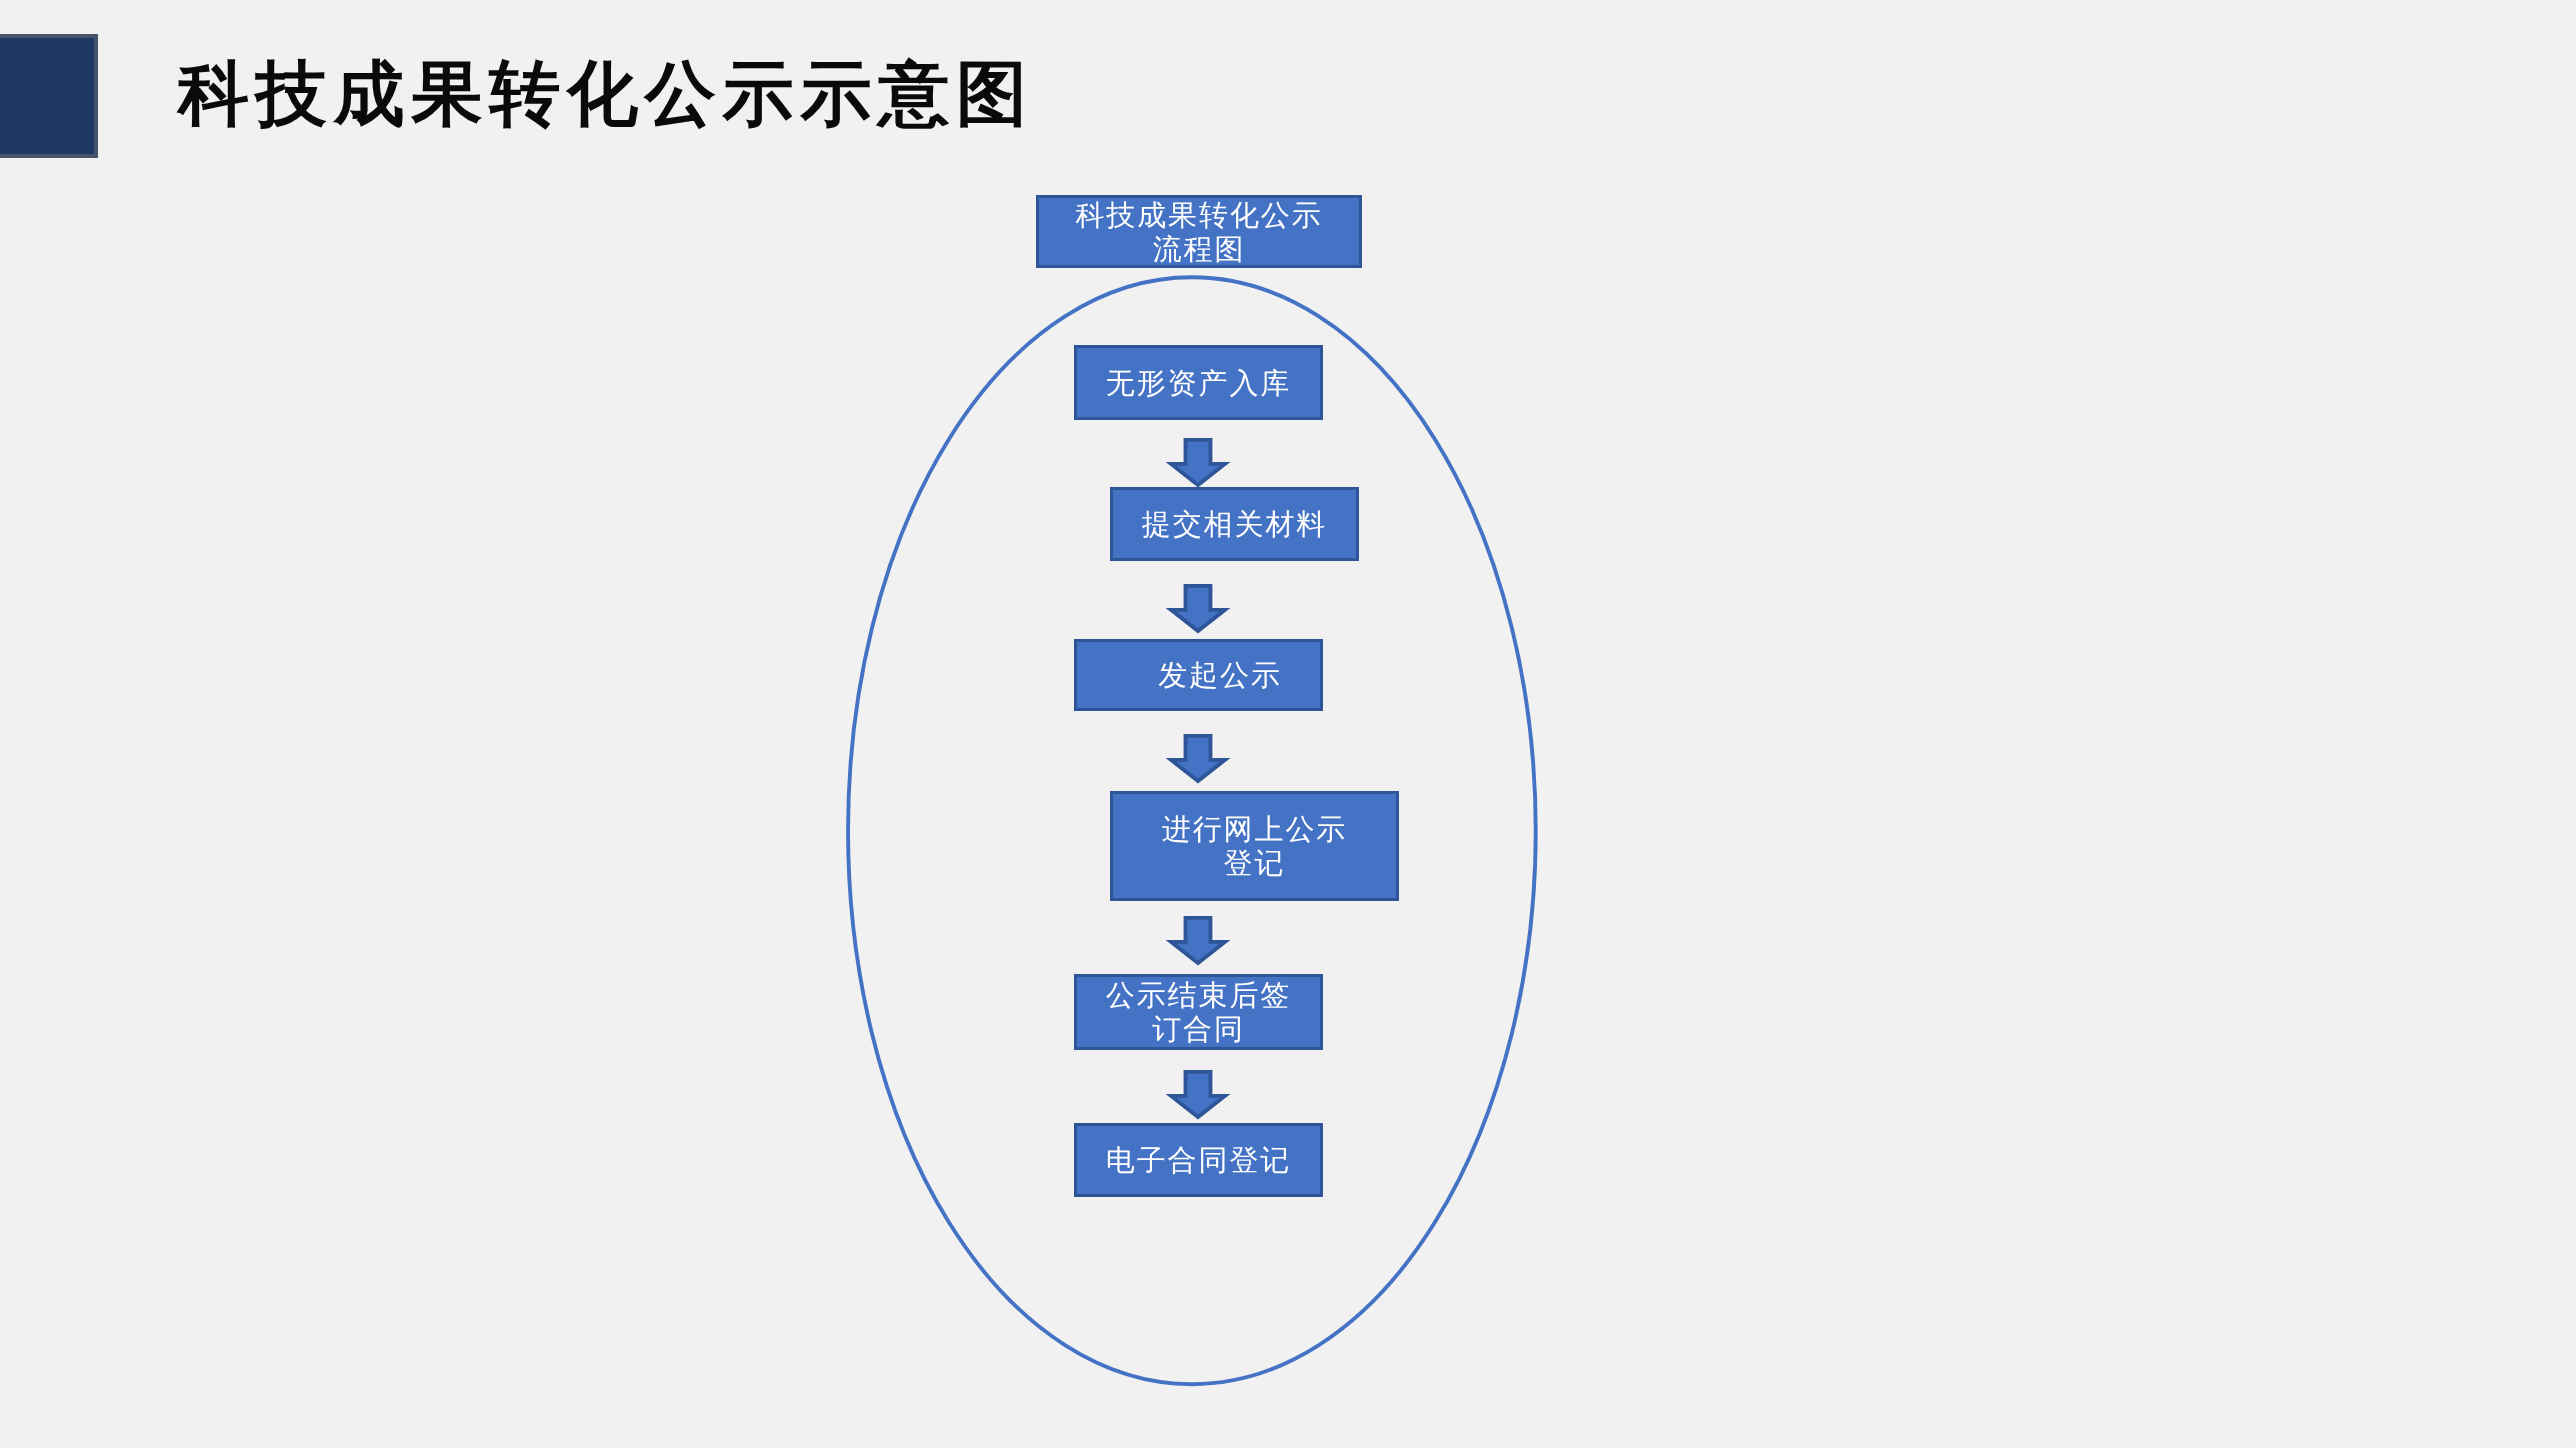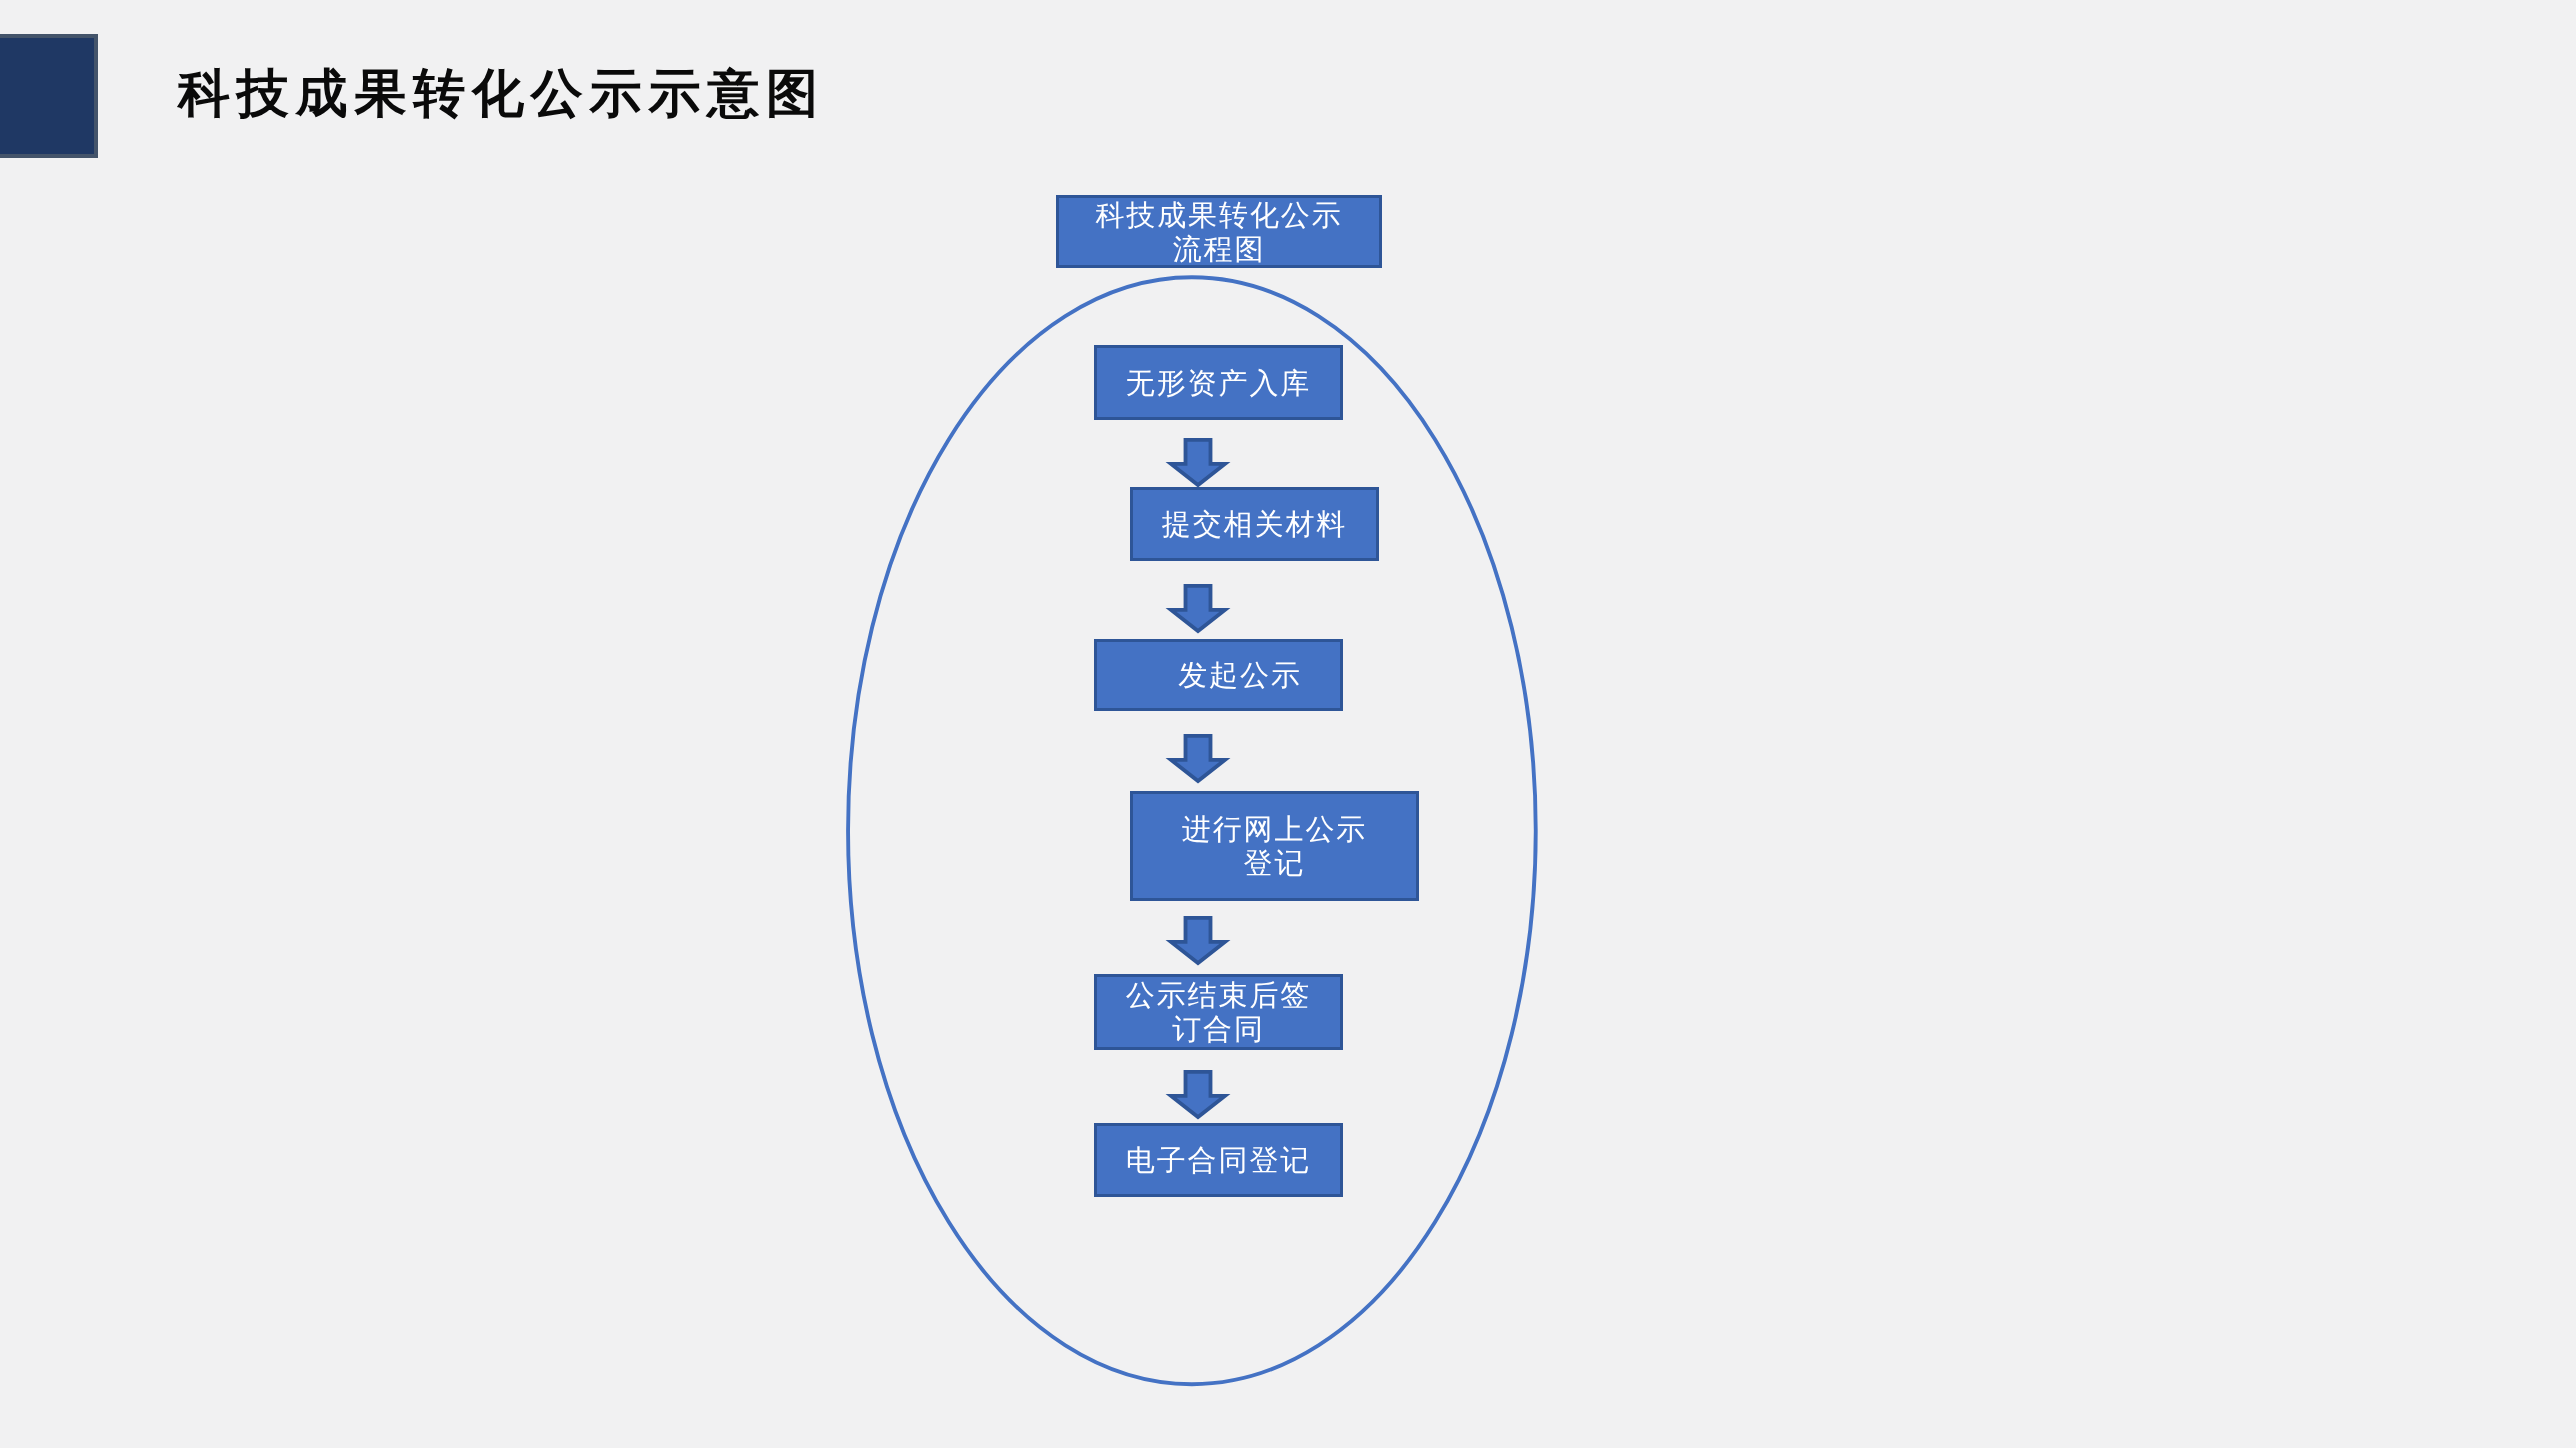--- a/index.html
+++ b/index.html
@@ -9,39 +9,39 @@
     font-family:"Liberation Sans","DejaVu Sans",sans-serif;
   }
   .accent-square{
     position:absolute;left:-9.7px;top:34px;width:108px;height:124px;
     box-sizing:border-box;
     background:var(--accent-fill,#1f3864);
     border:4.8px solid var(--accent-border,#44546a);
   }
   .slide-title{
     position:absolute;left:178px;top:56px;margin:0;
-    font-size:52px;line-height:75px;font-weight:900;
+    font-size:71px;line-height:75px;font-weight:900;
     letter-spacing:6.8px;color:var(--title-color,#0a0a0a);
     white-space:nowrap;
   }
   .ellipse-svg{
     position:absolute;left:0;top:0;width:2576px;height:1449px;
     overflow:visible;pointer-events:none;
   }
   .ellipse-svg ellipse{
     fill:none;stroke:var(--ellipse-stroke,#4472c4);stroke-width:4;
   }
   .flow-box{
     position:absolute;box-sizing:border-box;
     background:var(--box-fill,#4472c4);
     border:3.9px solid var(--box-border,#2e5597);
     display:flex;align-items:center;justify-content:center;
     color:var(--box-text,#ffffff);
     font-size:29px;line-height:34px;letter-spacing:1.9px;
-    text-align:center;white-space:pre-line;margin-left:20px;
+    text-align:center;white-space:pre-line;
   }
   .header-box{
     left:1036px;top:195px;width:326px;height:73px;
   }
   .flow-arrow{
     position:absolute;overflow:visible;
   }
   .arrow-shape{
     fill:var(--box-fill,#4472c4);
     stroke:var(--box-border,#2e5597);

